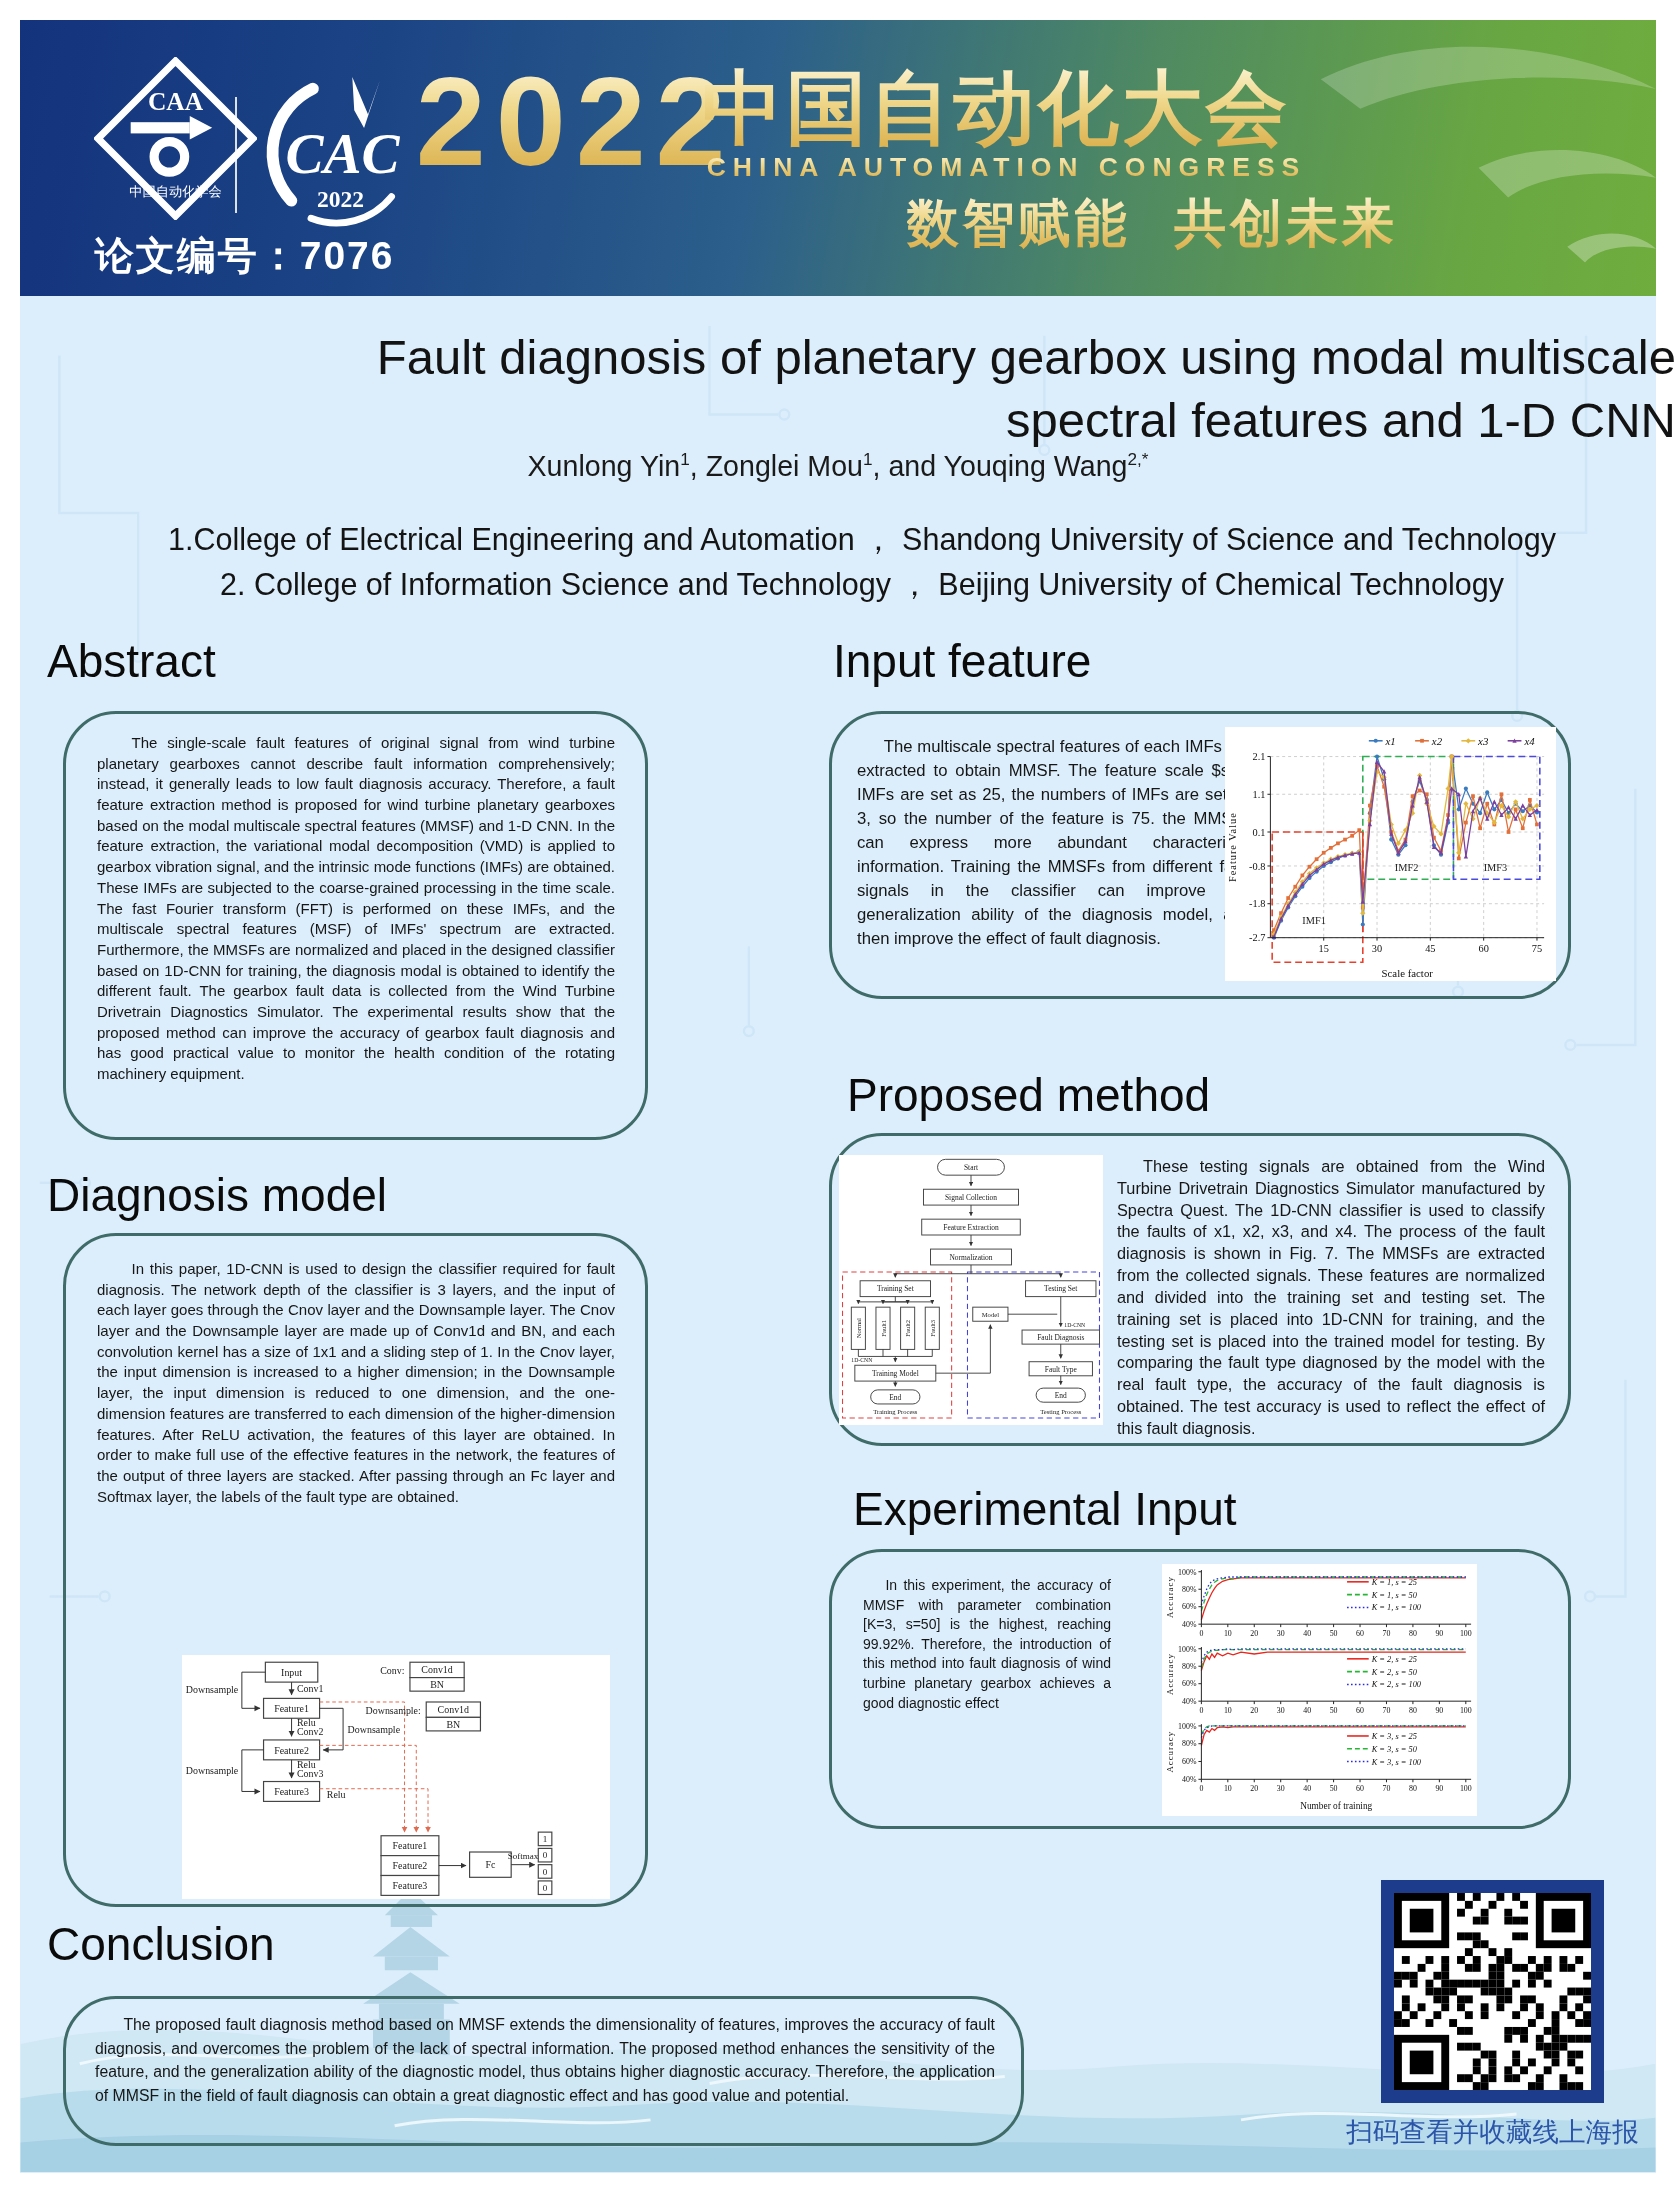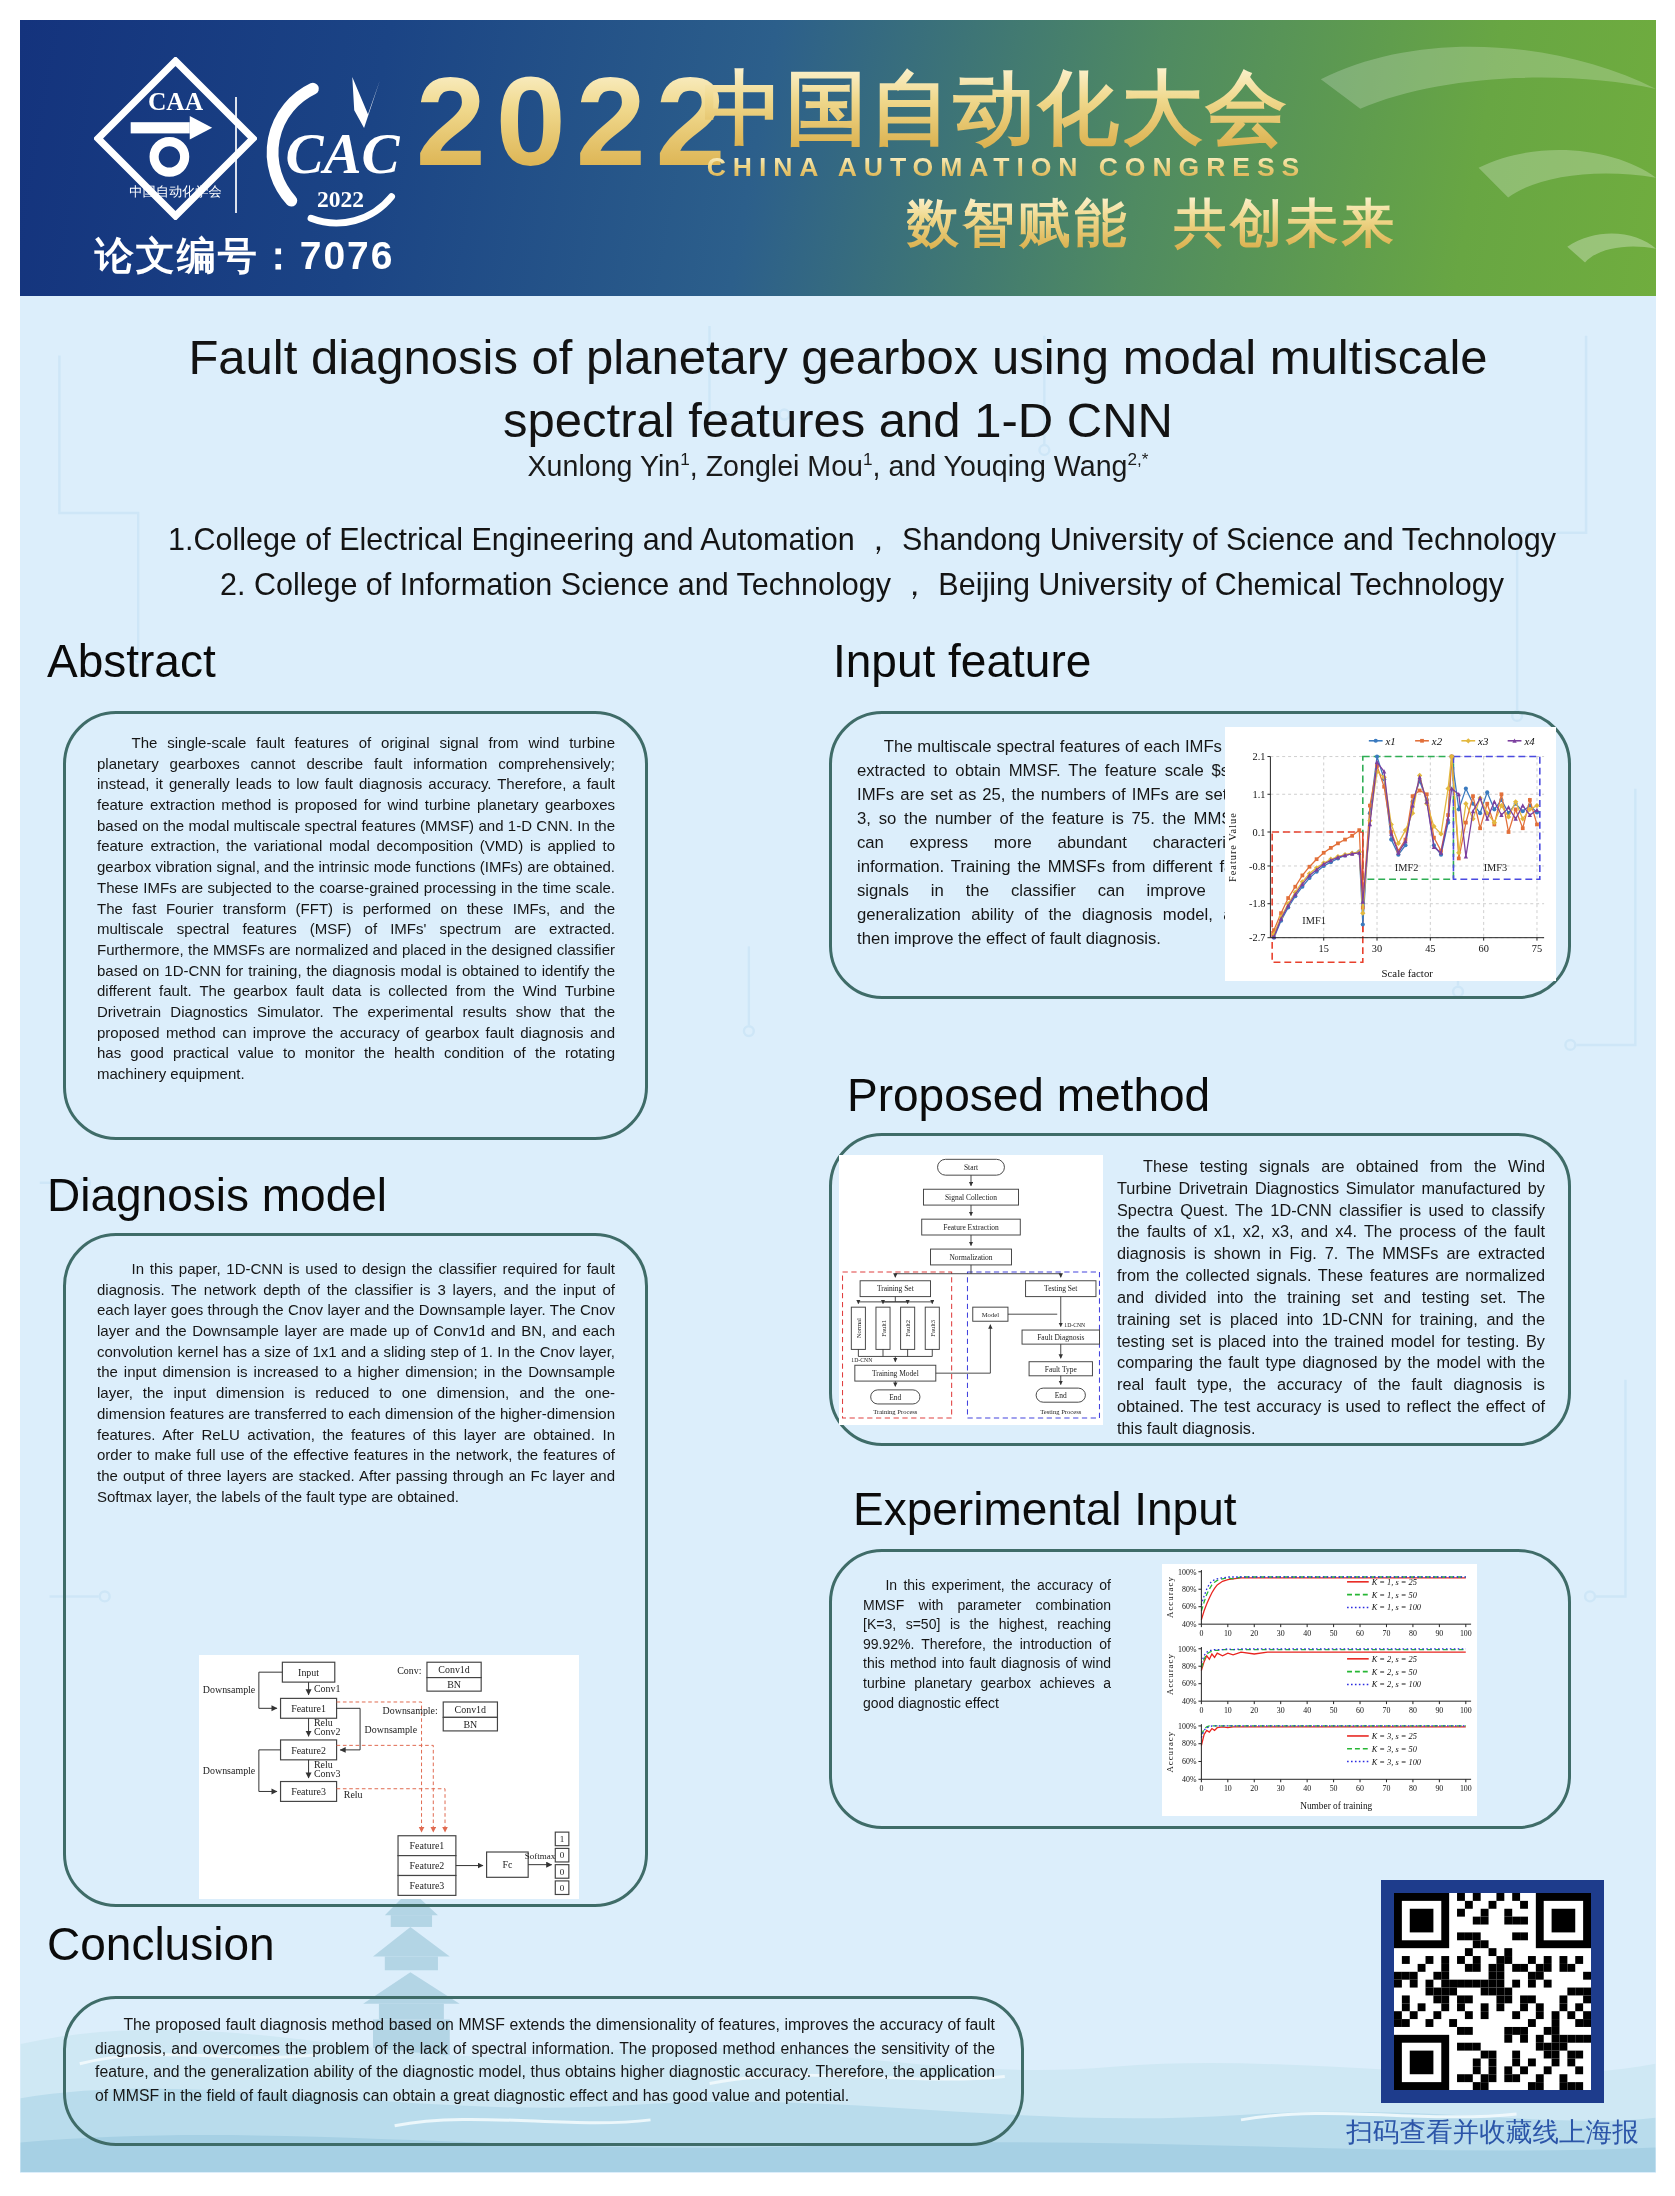--- a/index.html
+++ b/index.html
@@ -15,21 +15,21 @@
   .cac-logo{position:absolute;left:234px;top:51px;width:172px;height:165px;}
   .year{position:absolute;left:396px;top:29.6px;font-size:126px;letter-spacing:9.9px;
         font-family:"Liberation Sans",sans-serif;}
   .cn-title{position:absolute;left:682px;top:35px;font-size:81px;letter-spacing:3px;}
   .en-title{position:absolute;left:687px;top:132px;font-size:26.6px;letter-spacing:6.9px;}
   .slogan{position:absolute;left:887px;top:169px;font-size:52px;letter-spacing:3.9px;word-spacing:25.6px;}
   .paper-no{position:absolute;left:75px;top:209px;color:#ffffff;font-size:39px;font-weight:bold;letter-spacing:2px;}
   
   .poster-body{position:absolute;left:19.7px;top:296px;width:1636px;height:1877px;background:#dceefb;}
   .deco{position:absolute;pointer-events:none;}
-  .title-l{position:absolute;left:0;width:1676px;text-align:center;font-size:49px;color:#131313;z-index:2;}
+  .title-l{position:absolute;left:0;width:1676px;text-align:right;font-size:49px;color:#131313;z-index:2;}
   .authors{position:absolute;left:0;width:1676px;text-align:center;font-size:28.6px;color:#1a1a1a;z-index:2;}
   .affil{position:absolute;left:0;width:1676px;text-align:center;font-size:30.5px;color:#141414;z-index:2;padding-left:24px;}
   sup{font-size:60%;}
   .sec-h{position:absolute;font-size:46px;color:#0b0b0b;z-index:2;}
   .panel{position:absolute;border:3.9px solid #3f6c68;border-radius:53px;z-index:2;box-sizing:border-box;}
   .jtext{position:absolute;text-align:justify;color:#161616;text-indent:2.3em;z-index:2;}
   .whitebox{position:absolute;background:#ffffff;z-index:2;}
   .qr-frame{position:absolute;left:1381px;top:1880px;width:223px;height:223px;background:#1e3c8c;
             padding:0;z-index:3;box-sizing:border-box;}
   .qr-inner{position:absolute;left:12.8px;top:12.8px;width:197px;height:197px;background:#ffffff;}
@@ -131,21 +131,21 @@
   <div class="affil" style="top:520px">1.College of Electrical Engineering and Automation ， Shandong University of Science and Technology</div>
   <div class="affil" style="top:565px">2. College of Information Science and Technology ， Beijing University of Chemical Technology</div>
 
   <div class="sec-h" style="left:47px;top:634px">Abstract</div>
   <div class="panel" style="left:63px;top:711px;width:585px;height:429px"></div>
   <div class="jtext" style="left:97px;top:733px;width:518px;font-size:15px;line-height:1.38">The single-scale fault features of original signal from wind turbine planetary gearboxes cannot describe fault information comprehensively; instead, it generally leads to low fault diagnosis accuracy. Therefore, a fault feature extraction method is proposed for wind turbine planetary gearboxes based on the modal multiscale spectral features (MMSF) and 1-D CNN. In the feature extraction, the variational modal decomposition (VMD) is applied to gearbox vibration signal, and the intrinsic mode functions (IMFs) are obtained. These IMFs are subjected to the coarse-grained processing in the time scale. The fast Fourier transform (FFT) is performed on these IMFs, and the multiscale spectral features (MSF) of IMFs' spectrum are extracted. Furthermore, the MMSFs are normalized and placed in the designed classifier based on 1D-CNN for training, the diagnosis modal is obtained to identify the different fault. The gearbox fault data is collected from the Wind Turbine Drivetrain Diagnostics Simulator. The experimental results show that the proposed method can improve the accuracy of gearbox fault diagnosis and has good practical value to monitor the health condition of the rotating machinery equipment.</div>
 
   <div class="sec-h" style="left:47px;top:1168px">Diagnosis model</div>
   <div class="panel" style="left:63px;top:1233px;width:585px;height:674px"></div>
   <div class="jtext" style="left:97px;top:1259px;width:518px;font-size:15px;line-height:1.38">In this paper, 1D-CNN is used to design the classifier required for fault diagnosis. The network depth of the classifier is 3 layers, and the input of each layer goes through the Cnov layer and the Downsample layer. The Cnov layer and the Downsample layer are made up of Conv1d and BN, and each convolution kernel has a size of 1x1 and a sliding step of 1. In the Cnov layer, the input dimension is increased to a higher dimension; in the Downsample layer, the input dimension is reduced to one dimension, and the one-dimension features are transferred to each dimension of the higher-dimension features. After ReLU activation, the features of this layer are obtained. In order to make full use of the effective features in the network, the features of the output of three layers are stacked. After passing through an Fc layer and Softmax layer, the labels of the fault type are obtained.</div>
-  <div class="whitebox" style="left:199px;top:1655px;width:380px;height:244px">
+  <div class="whitebox" style="left:182px;top:1655px;width:428px;height:244px">
     <svg width="380" height="244" viewBox="0 0 420 270">
       <defs>
         <marker id="ab" markerWidth="7" markerHeight="7" refX="5.5" refY="3" orient="auto">
             <path d="M0,0 L6,3 L0,6 Z" fill="#333"></path>
           </marker>
         <marker id="ar" markerWidth="7" markerHeight="7" refX="5.5" refY="3" orient="auto">
             <path d="M0,0 L6,3 L0,6 Z" fill="#e06a50"></path>
           </marker>
       </defs>
       <g fill="#ffffff" stroke="#444" stroke-width="1.3">

